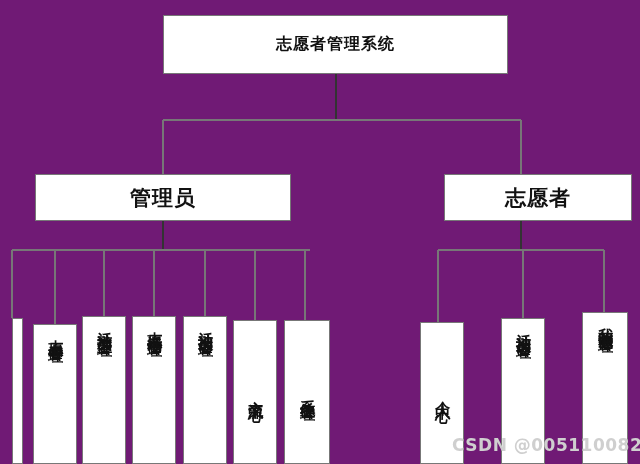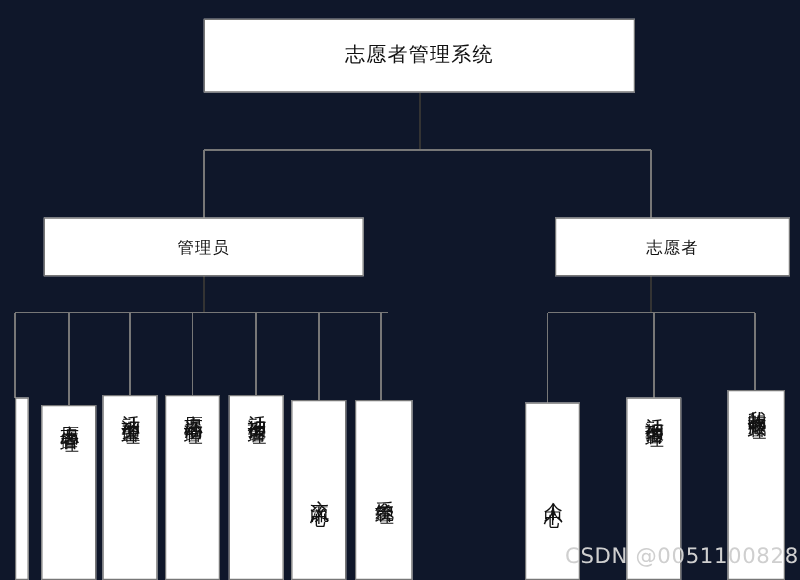--- a/index.html
+++ b/index.html
@@ -5,23 +5,24 @@
 <style>
   html, body {
     margin: 0;
     padding: 0;
     background: #ffffff;
   }
   #canvas {
     position: relative;
     width: 640px;
     height: 464px;
-    background: #0f172a;
+    background: #701a75;
     overflow: hidden;
     font-family: "DejaVu Sans", "Liberation Sans", sans-serif;
+    font-weight: bold;
   }
   svg.wires {
     position: absolute;
     left: 0;
     top: 0;
     width: 640px;
     height: 464px;
     pointer-events: none;
   }
   .node {
@@ -33,21 +34,21 @@
     display: flex;
     align-items: center;
     justify-content: center;
     text-align: center;
   }
   .node.root {
     font-size: 16px;
     letter-spacing: 1px;
   }
   .node.level2 {
-    font-size: 13px;
+    font-size: 21px;
     letter-spacing: 1px;
   }
   .node.leaf {
     font-size: 15px;
     line-height: 1.02;
     padding: 3px 0;
     align-items: flex-start;
   }
   .vtext {
     writing-mode: vertical-rl;

